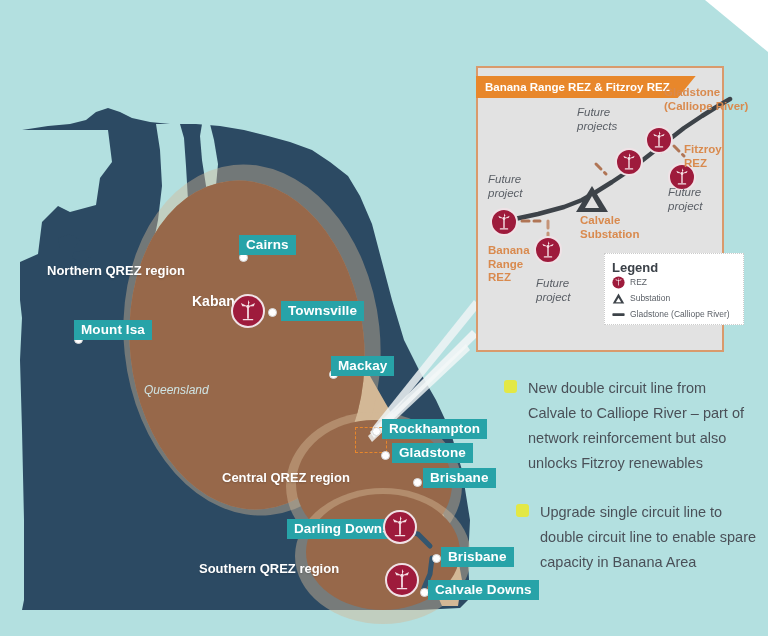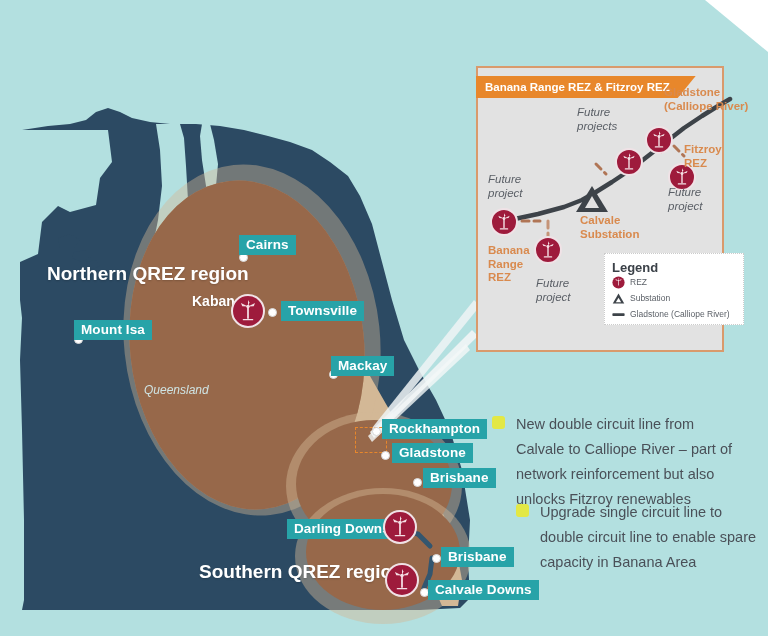--- a/index.html
+++ b/index.html
@@ -40,21 +40,21 @@
     position:absolute;
     width:9px;height:9px;border-radius:50%;
     background:#ffffff;
     border:1.5px solid #d8d8d8;
     box-sizing:border-box;
   }
 
   .regionlabel{
     position:absolute;
     color:#ffffff;
-    font-size:19px;
+    font-size:13px;
     font-weight:700;
     white-space:nowrap;
     text-shadow:0 1px 2px rgba(0,0,0,.18);
   }
   .statelabel{
     position:absolute;
     color:#cfe4e4;
     font-size:12px;
     font-style:italic;
     white-space:nowrap;
@@ -218,20 +218,21 @@
     <path fill="#f0f4f5" opacity="0.92" d="M370,432 L472,330 L478,336 L374,438 Z"></path>
     <path fill="#eef3f4" opacity="0.85" d="M372,428 L474,300 L480,306 L376,434 Z"></path>
     <path fill="#f4f8f8" opacity="0.8" d="M368,436 L466,344 L470,350 L372,442 Z"></path>
   </svg>
 
   <div id="zoombox"></div>
 
   <div class="statelabel" style="left:144px;top:383px;">Queensland</div>
 
   <div class="regionlabel" style="left:47px;top:263px;">Northern QREZ region</div>
+  <div class="regionlabel" style="left:222px;top:470px;">Central QREZ region</div>
   <div class="regionlabel" style="left:199px;top:561px;">Southern QREZ region</div>
 
   <div class="plainlabel" style="left:192px;top:293px;">Kaban</div>
 
   <div class="citydot" style="left:74px;top:335px;"></div>
   <div class="citydot" style="left:239px;top:253px;"></div>
   <div class="citydot" style="left:268px;top:308px;"></div>
   <div class="citydot" style="left:329px;top:370px;"></div>
   <div class="citydot" style="left:372px;top:427px;"></div>
   <div class="citydot" style="left:381px;top:451px;"></div>
@@ -439,21 +440,21 @@
         <span class="lgswatch">
           <svg viewBox="0 0 34 34" width="13" height="13">
             <rect x="1" y="14" width="32" height="7" rx="2" fill="#3d4349"></rect>
           </svg>
         </span>
         <span class="lgtext">Gladstone (Calliope River)</span>
       </div>
     </div>
   </div>
 
-  <div class="note" style="left:492px;top:376px;margin-top:36px;">
+  <div class="note" style="left:504px;top:376px;">
     <span class="bullet"></span>
     <span class="notetext">New double circuit line from Calvale to Calliope River – part of network reinforcement but also unlocks Fitzroy renewables</span>
   </div>
 
   <div class="note" style="left:516px;top:500px;">
     <span class="bullet"></span>
     <span class="notetext">Upgrade single circuit line to double circuit line to enable spare capacity in Banana Area</span>
   </div>
 
 </div>

